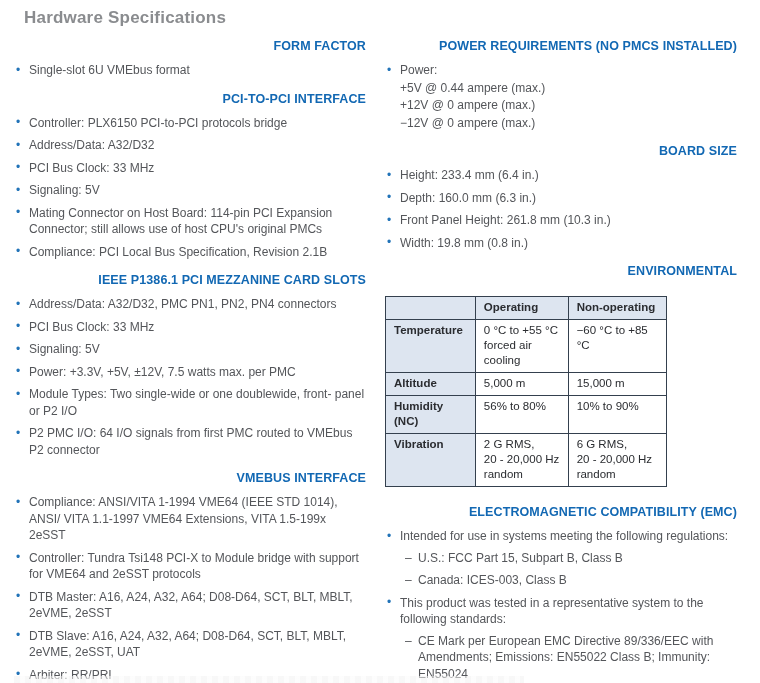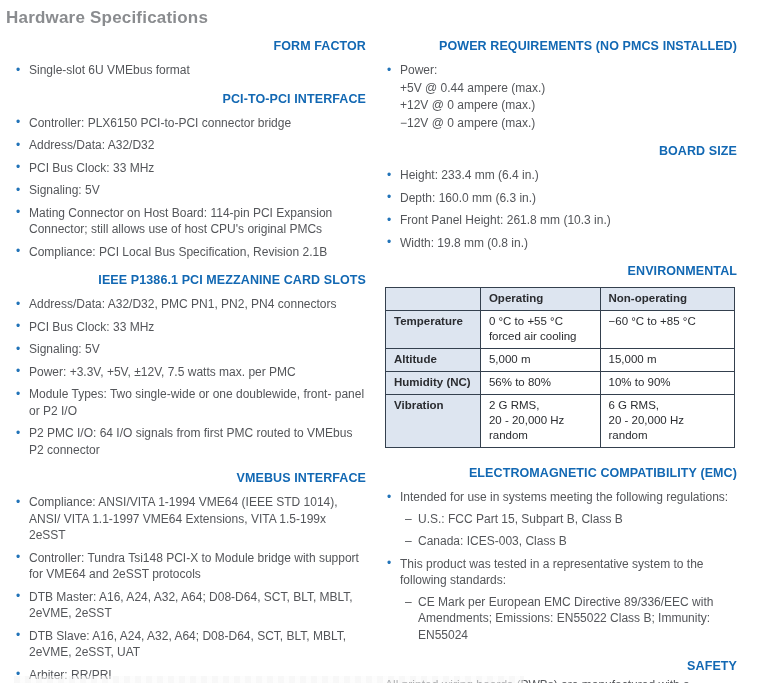--- a/index.html
+++ b/index.html
@@ -12,21 +12,21 @@
   }
   *{box-sizing:border-box;margin:0;padding:0;}
   html,body{background:#ffffff;}
   body{
     width:760px;height:683px;position:relative;overflow:hidden;
     font-family:"Liberation Sans","DejaVu Sans",sans-serif;
     color:var(--body);
   }
   .page{position:absolute;inset:0;}
   .page-title{
-    position:absolute;left:6px;top:8px;
+    position:absolute;left:24px;top:8px;
     font-size:17px;font-weight:bold;color:var(--title-gray);
     letter-spacing:.2px;
   }
   .col{position:absolute;top:26px;}
   .col-left{left:14px;width:352px;}
   .col-right{left:385px;width:352px;}
   .sec-heading{
     font-size:12.5px;font-weight:bold;color:var(--blue);
     line-height:15px;margin:13px 0 8px;letter-spacing:.1px;text-align:right;
   }
@@ -40,21 +40,21 @@
     color:#2173b8;font-size:12px;
   }
   .cont-line{padding-left:15px;font-size:12px;line-height:16.5px;margin-bottom:1px;}
   .subs{margin-top:5px;}
   .sub-item{
     position:relative;padding-left:13px;margin:0 0 6px 5px;
     font-size:12px;line-height:16.5px;
   }
   .sub-item::before{content:"–";position:absolute;left:0;top:0;color:var(--body);}
   .spec-table{
-    border-collapse:collapse;width:350px;margin-top:2px;
+    border-collapse:collapse;width:282px;margin-top:2px;
     font-size:11.5px;color:var(--table-text);
   }
   .spec-table td,.spec-table th{
     border:1.6px solid var(--table-border);
     padding:3px 8px 4px;vertical-align:top;text-align:left;
     line-height:15px;
   }
   .spec-table th{background:var(--table-fill);font-weight:bold;height:23px;}
   .spec-table td.row-label{background:var(--table-fill);font-weight:bold;}
   .spec-table td{background:#ffffff;}
@@ -78,21 +78,21 @@
 
   <div class="col col-left">
 
     <h2 class="sec-heading">FORM FACTOR</h2>
     <ul class="bullets">
       <li>Single-slot 6U VMEbus format</li>
     </ul>
 
     <h2 class="sec-heading">PCI-TO-PCI INTERFACE</h2>
     <ul class="bullets">
-      <li>Controller: PLX6150 PCI-to-PCI connector bridge</li>
+      <li>Controller: PLX6150 PCI-to-PCI protocols bridge</li>
       <li>Address/Data: A32/D32</li>
       <li>PCI Bus Clock: 33 MHz</li>
       <li>Signaling: 5V</li>
       <li>Mating Connector on Host Board: 114-pin PCI  Expansion Connector; still allows use of host CPU's original PMCs</li>
       <li>Compliance: PCI Local Bus Specification, Revision 2.1B</li>
     </ul>
 
     <h2 class="sec-heading">IEEE P1386.1 PCI MEZZANINE CARD SLOTS</h2>
     <ul class="bullets">
       <li>Address/Data: A32/D32, PMC PN1, PN2, PN4 connectors</li>
@@ -126,21 +126,21 @@
     <div class="cont-line">−12V @ 0 ampere (max.)</div>
 
     <h2 class="sec-heading">BOARD SIZE</h2>
     <ul class="bullets">
       <li>Height: 233.4 mm (6.4 in.)</li>
       <li>Depth: 160.0 mm (6.3 in.)</li>
       <li>Front Panel Height: 261.8 mm (10.3 in.)</li>
       <li>Width: 19.8 mm (0.8 in.)</li>
     </ul>
 
-    <h2 class="sec-heading" style="margin-bottom:8px">ENVIRONMENTAL</h2>
+    <h2 class="sec-heading" style="margin-bottom:17px">ENVIRONMENTAL</h2>
     <table class="spec-table">
       <colgroup>
           <col style="width:95px">
           <col style="width:120px">
           <col style="width:135px">
         </colgroup>
       <tbody>
           <tr>
         <th></th>
         <th>Operating</th>

